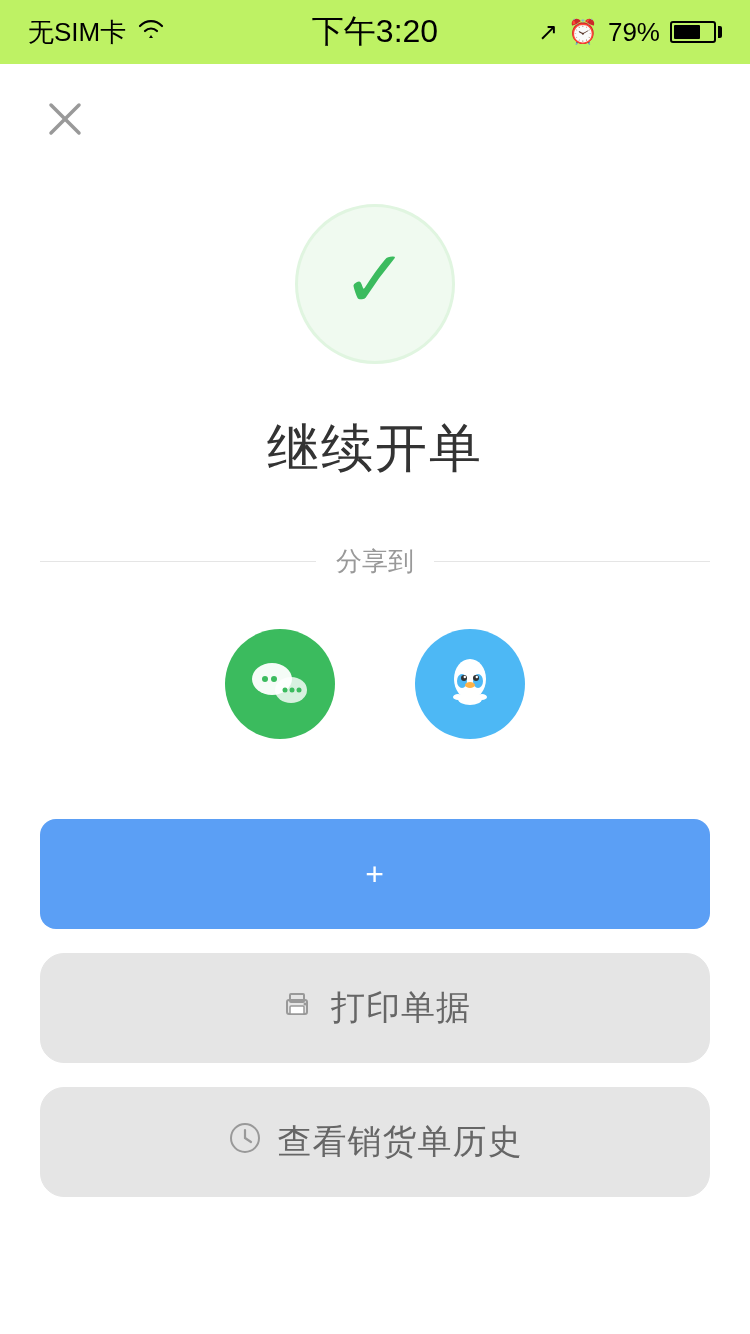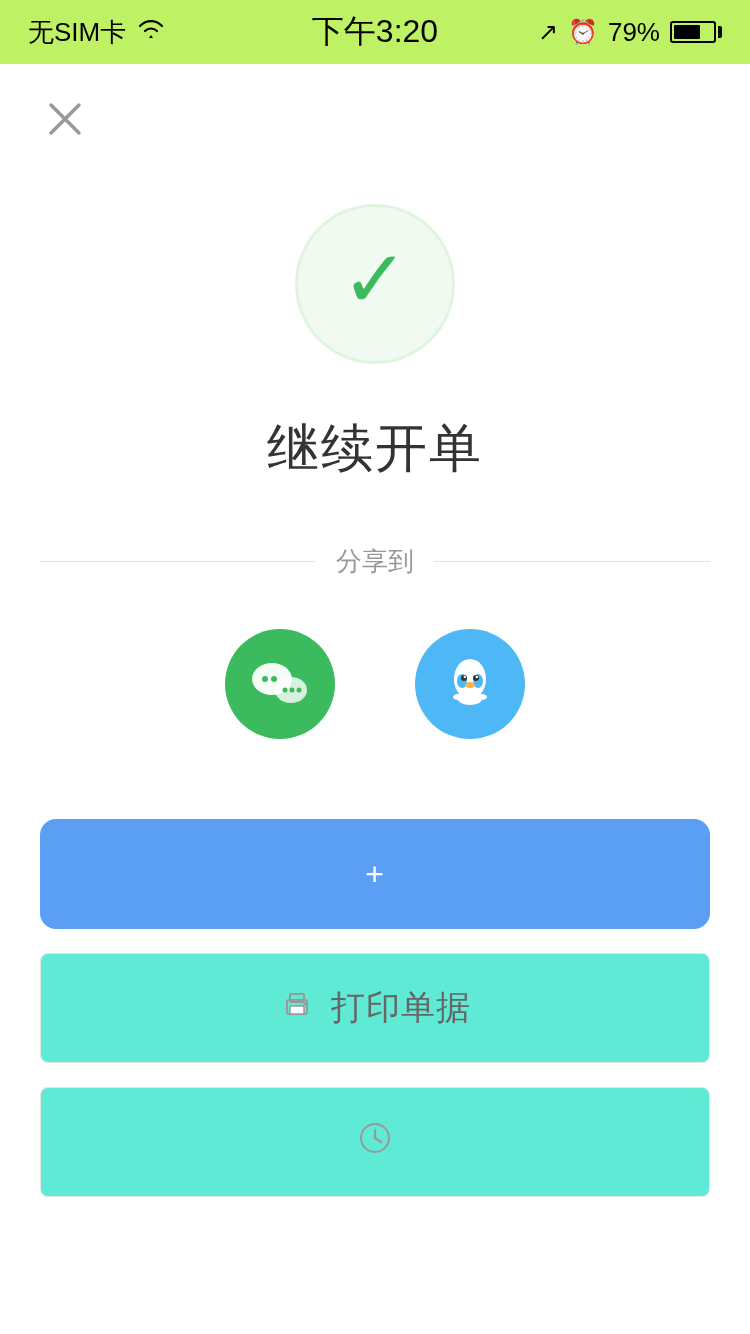--- a/index.html
+++ b/index.html
@@ -181,22 +181,22 @@
       cursor: pointer;
       font-size: 34px;
       color: #ffffff;
       font-weight: 400;
       letter-spacing: 1px;
     }
 
     .btn-secondary {
       width: 100%;
       height: 110px;
-      background: #5eead4;
-      border-radius: 8px;
+      background: #e5e5e5;
+      border-radius: 24px;
       border: 1px solid #e5e5e5;
       display: flex;
       align-items: center;
       justify-content: center;
       gap: 16px;
       cursor: pointer;
       font-size: 34px;
       color: #666666;
       font-weight: 400;
       letter-spacing: 1px;
@@ -342,16 +342,17 @@
     </button>
 
     <button class="btn-secondary">
       <span class="btn-icon">
         <svg width="34" height="34" viewBox="0 0 34 34" fill="none">
           <circle cx="17" cy="17" r="14" stroke="#999" stroke-width="2" fill="none"></circle>
           <line x1="17" y1="9" x2="17" y2="17" stroke="#999" stroke-width="2.2" stroke-linecap="round"></line>
           <line x1="17" y1="17" x2="23" y2="21" stroke="#999" stroke-width="2.2" stroke-linecap="round"></line>
         </svg>
       </span>
+      <span>查看销货单历史</span>
     </button>
 
   </div>
 </div>
 
 </body></html>

